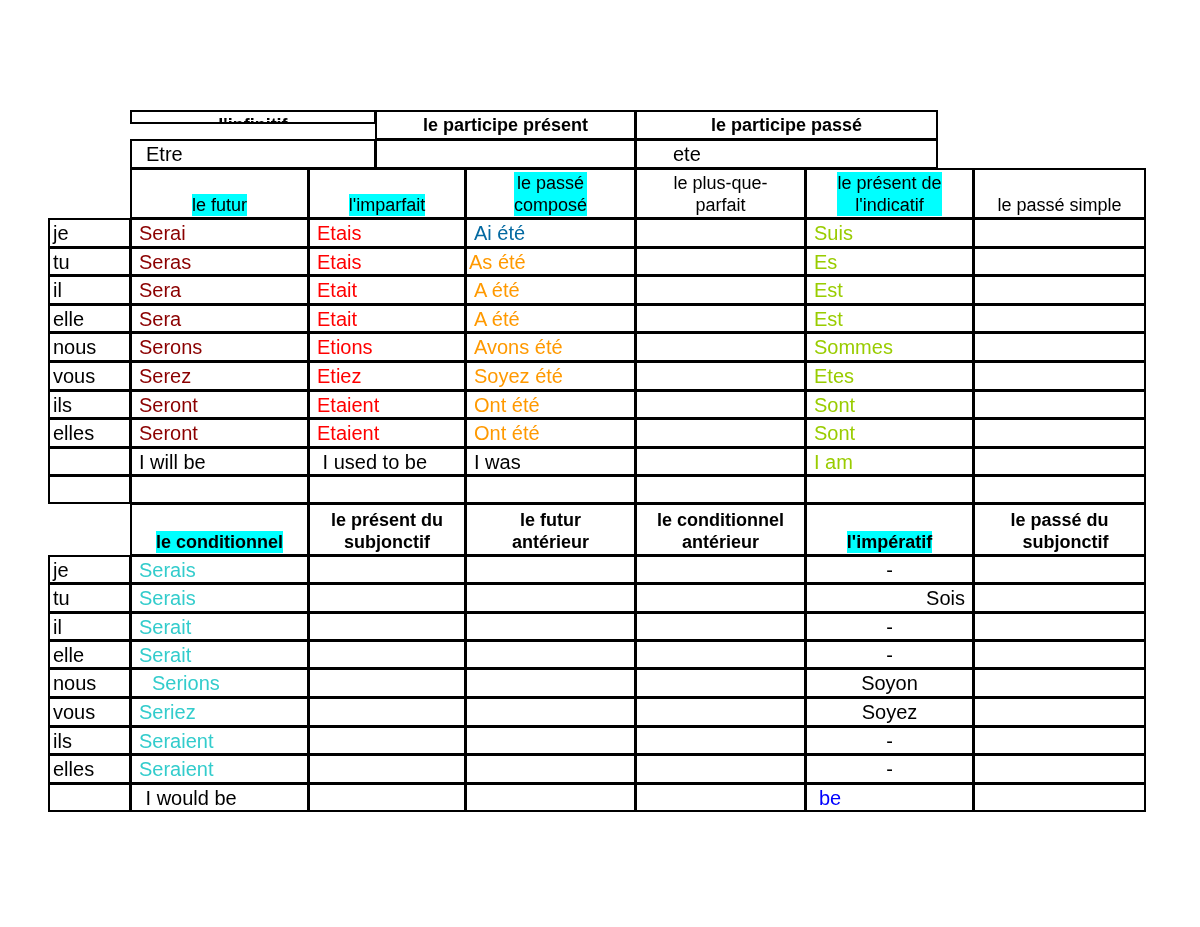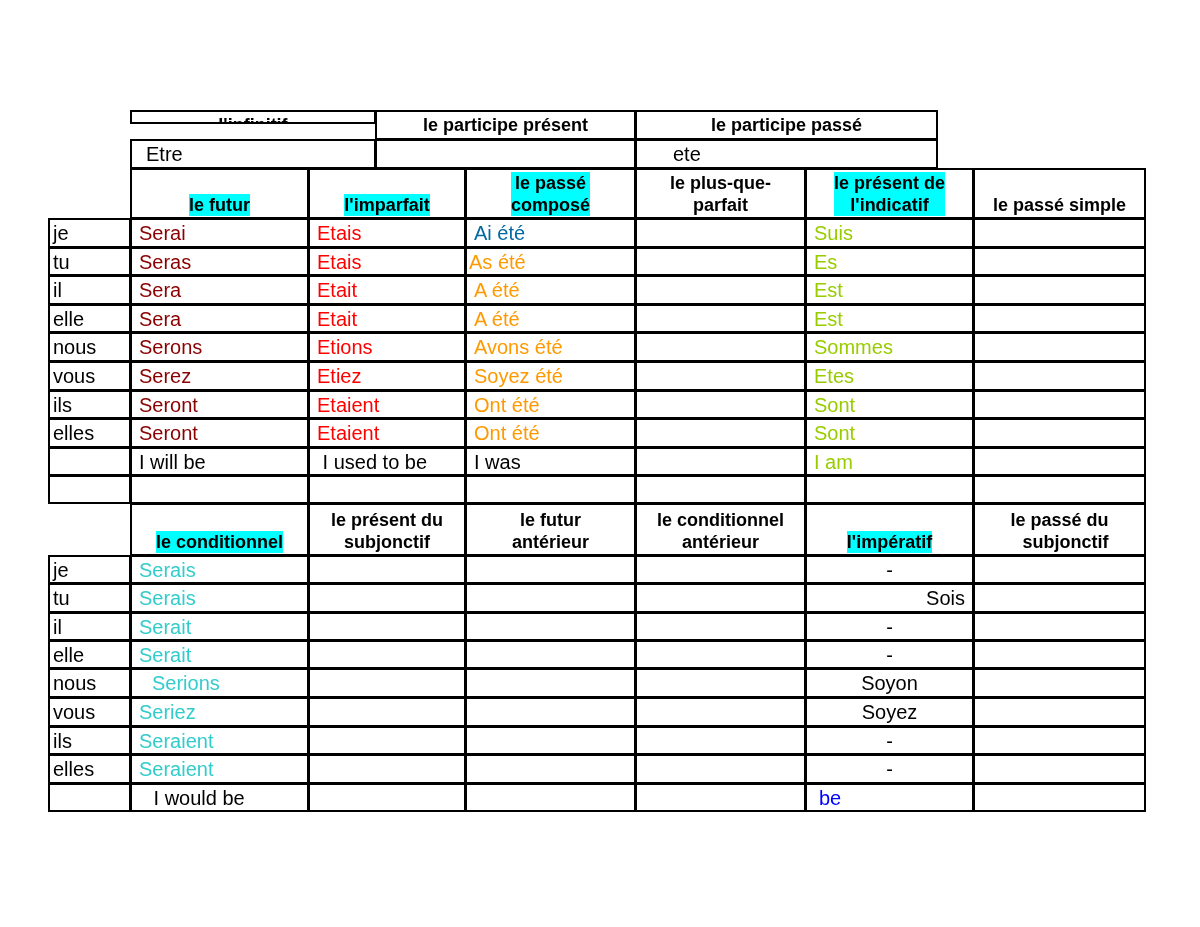--- a/index.html
+++ b/index.html
@@ -2,21 +2,21 @@
 <html><head>
 <meta charset="utf-8">
 <style>
   html, body { margin: 0; padding: 0; background: #ffffff; }
   body { width: 1200px; height: 927px; position: relative; overflow: hidden;
          font-family: "Liberation Sans", sans-serif; color: #000; }
   .cell { position: absolute; box-sizing: border-box; border: 1px solid #000;
           font-size: 20px; line-height: 26px; padding: 0 7px; white-space: nowrap; overflow: hidden; }
   .thick { border-width: 2px; }
   .hdr { font-weight: bold; text-align: center; font-size: 18px; line-height: 22px; }
-  .hdr-plain { text-align: center; font-size: 18px; line-height: 22px; font-weight: bold; }
+  .hdr-plain { text-align: center; font-size: 18px; line-height: 22px; font-weight: normal; }
   .hl { background: #00ffff; }
   .bottom { display: flex; flex-direction: column; justify-content: flex-end; align-items: center; padding-bottom: 1px; }
 </style>
 </head>
 <body>
 
 <div id="sheet">
     <div class="cell thick hdr" style="left: 130px; top: 110px; width: 246px; height: 14px; line-height: 26px;">l'infinitif</div>
     <div class="cell thick hdr" style="left: 375px; top: 110px; width: 261px; height: 30px; line-height: 26px;">le participe présent</div>
     <div class="cell thick hdr" style="left: 635px; top: 110px; width: 303px; height: 30px; line-height: 26px;">le participe passé</div>
@@ -210,19 +210,19 @@
     <div class="cell thick" style="left: 805px; top: 726px; width: 169px; height: 29px; white-space: pre; line-height: 26px; padding-left: 7px; text-align: center;">-</div>
     <div class="cell thick" style="left: 973px; top: 726px; width: 173px; height: 29px; white-space: pre; line-height: 26px; padding-left: 7px;"></div>
     <div class="cell thick" style="left: 48px; top: 754px; width: 83px; height: 30px; white-space: pre; line-height: 26px; padding-left: 3px;">elles</div>
     <div class="cell thick" style="left: 130px; top: 754px; width: 179px; height: 30px; color: rgb(51, 204, 204); white-space: pre; line-height: 26px; padding-left: 7px;">Seraient</div>
     <div class="cell thick" style="left: 308px; top: 754px; width: 158px; height: 30px; white-space: pre; line-height: 26px; padding-left: 7px;"></div>
     <div class="cell thick" style="left: 465px; top: 754px; width: 171px; height: 30px; white-space: pre; line-height: 26px; padding-left: 7px;"></div>
     <div class="cell thick" style="left: 635px; top: 754px; width: 171px; height: 30px; white-space: pre; line-height: 26px; padding-left: 7px;"></div>
     <div class="cell thick" style="left: 805px; top: 754px; width: 169px; height: 30px; white-space: pre; line-height: 26px; padding-left: 7px; text-align: center;">-</div>
     <div class="cell thick" style="left: 973px; top: 754px; width: 173px; height: 30px; white-space: pre; line-height: 26px; padding-left: 7px;"></div>
     <div class="cell thick" style="left: 48px; top: 783px; width: 83px; height: 29px; white-space: pre; line-height: 26px; padding-left: 3px;"></div>
-    <div class="cell thick" style="left: 130px; top: 783px; width: 179px; height: 29px; color: rgb(0, 0, 0); white-space: pre; line-height: 26px; padding-left: 16px;"> I would be</div>
+    <div class="cell thick" style="left: 130px; top: 783px; width: 179px; height: 29px; color: rgb(0, 0, 0); white-space: pre; line-height: 26px; padding-left: 8px;"> I would be</div>
     <div class="cell thick" style="left: 308px; top: 783px; width: 158px; height: 29px; white-space: pre; line-height: 26px; padding-left: 7px;"></div>
     <div class="cell thick" style="left: 465px; top: 783px; width: 171px; height: 29px; white-space: pre; line-height: 26px; padding-left: 7px;"></div>
     <div class="cell thick" style="left: 635px; top: 783px; width: 171px; height: 29px; white-space: pre; line-height: 26px; padding-left: 7px;"></div>
     <div class="cell thick" style="left: 805px; top: 783px; width: 169px; height: 29px; color: rgb(0, 0, 255); white-space: pre; line-height: 26px; padding-left: 12px;">be</div>
     <div class="cell thick" style="left: 973px; top: 783px; width: 173px; height: 29px; white-space: pre; line-height: 26px; padding-left: 7px;"></div>
   </div>
 
 </body></html>

